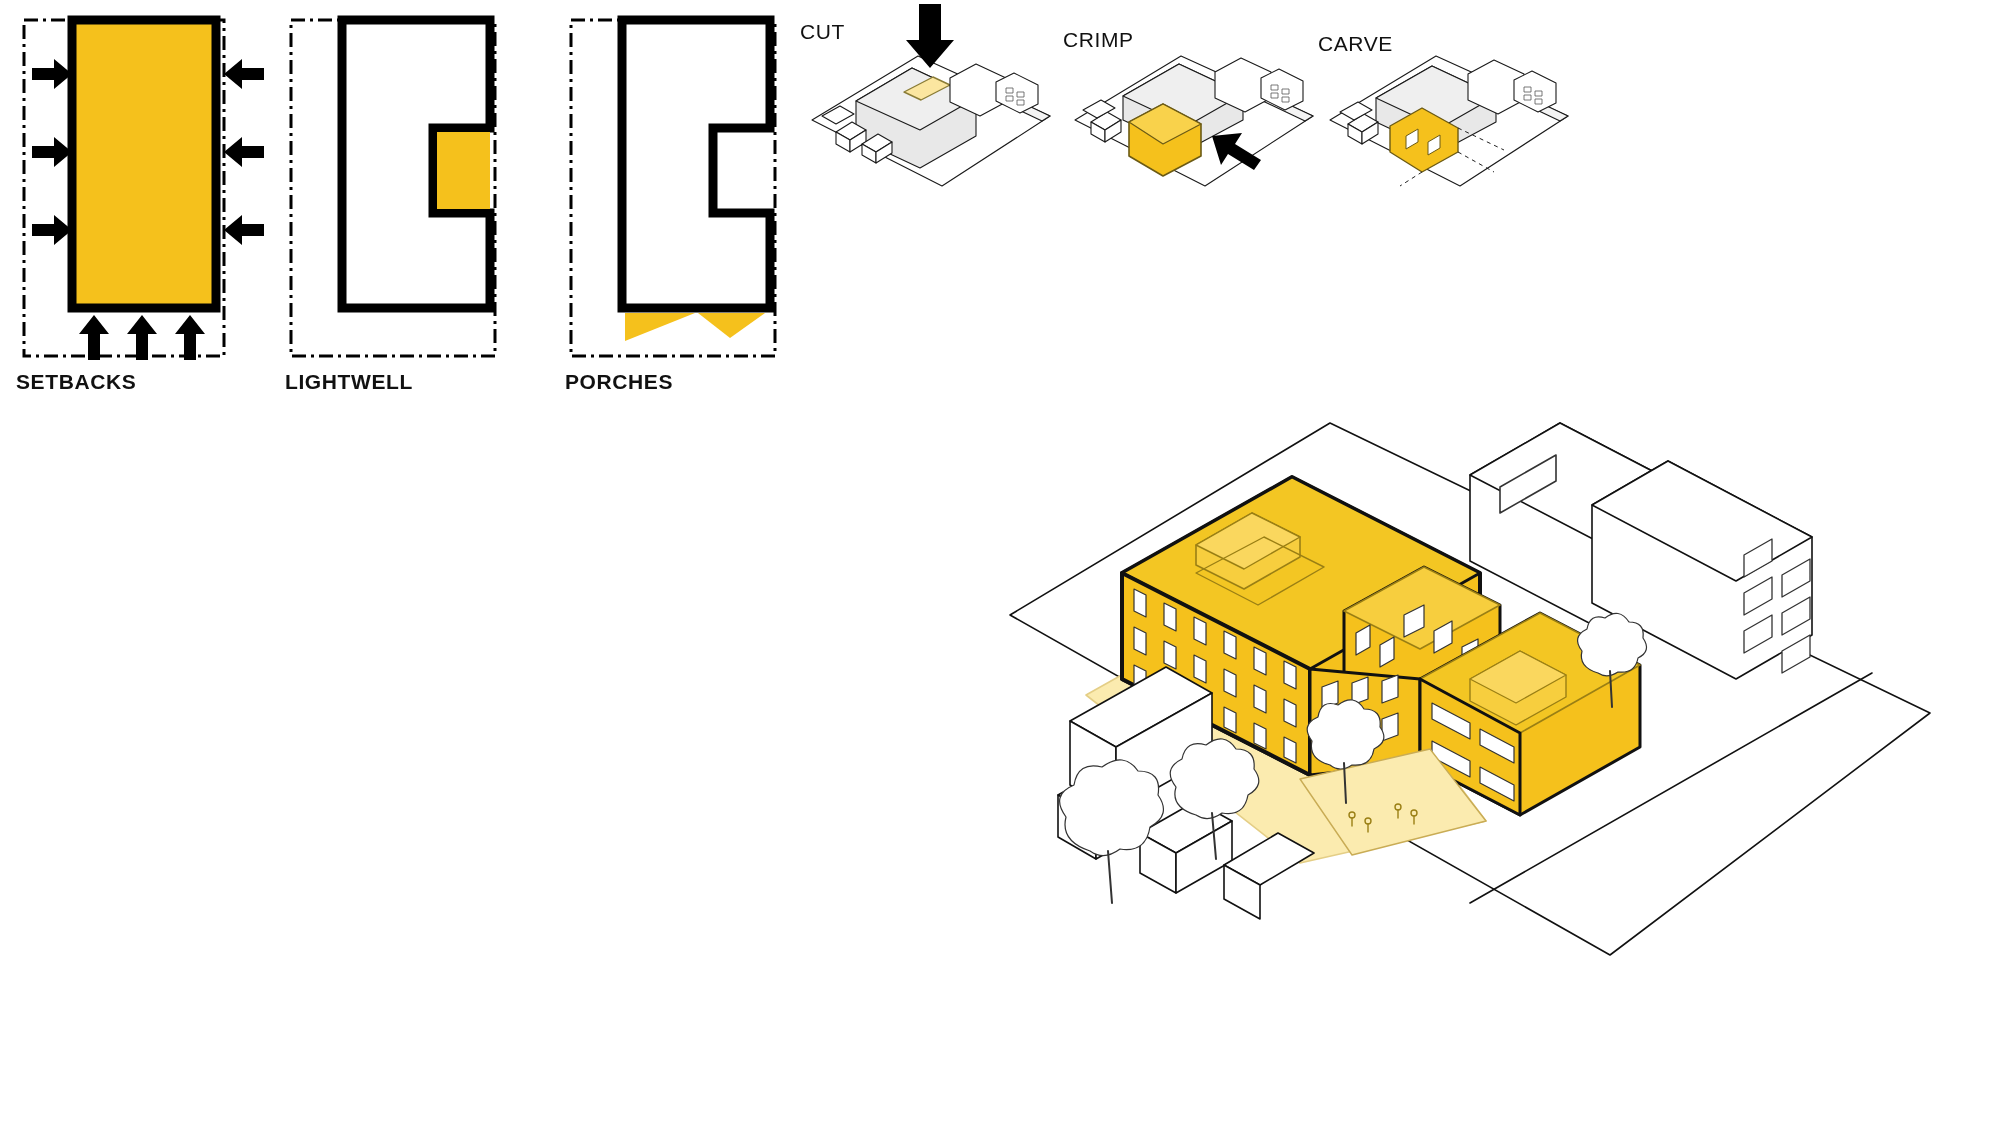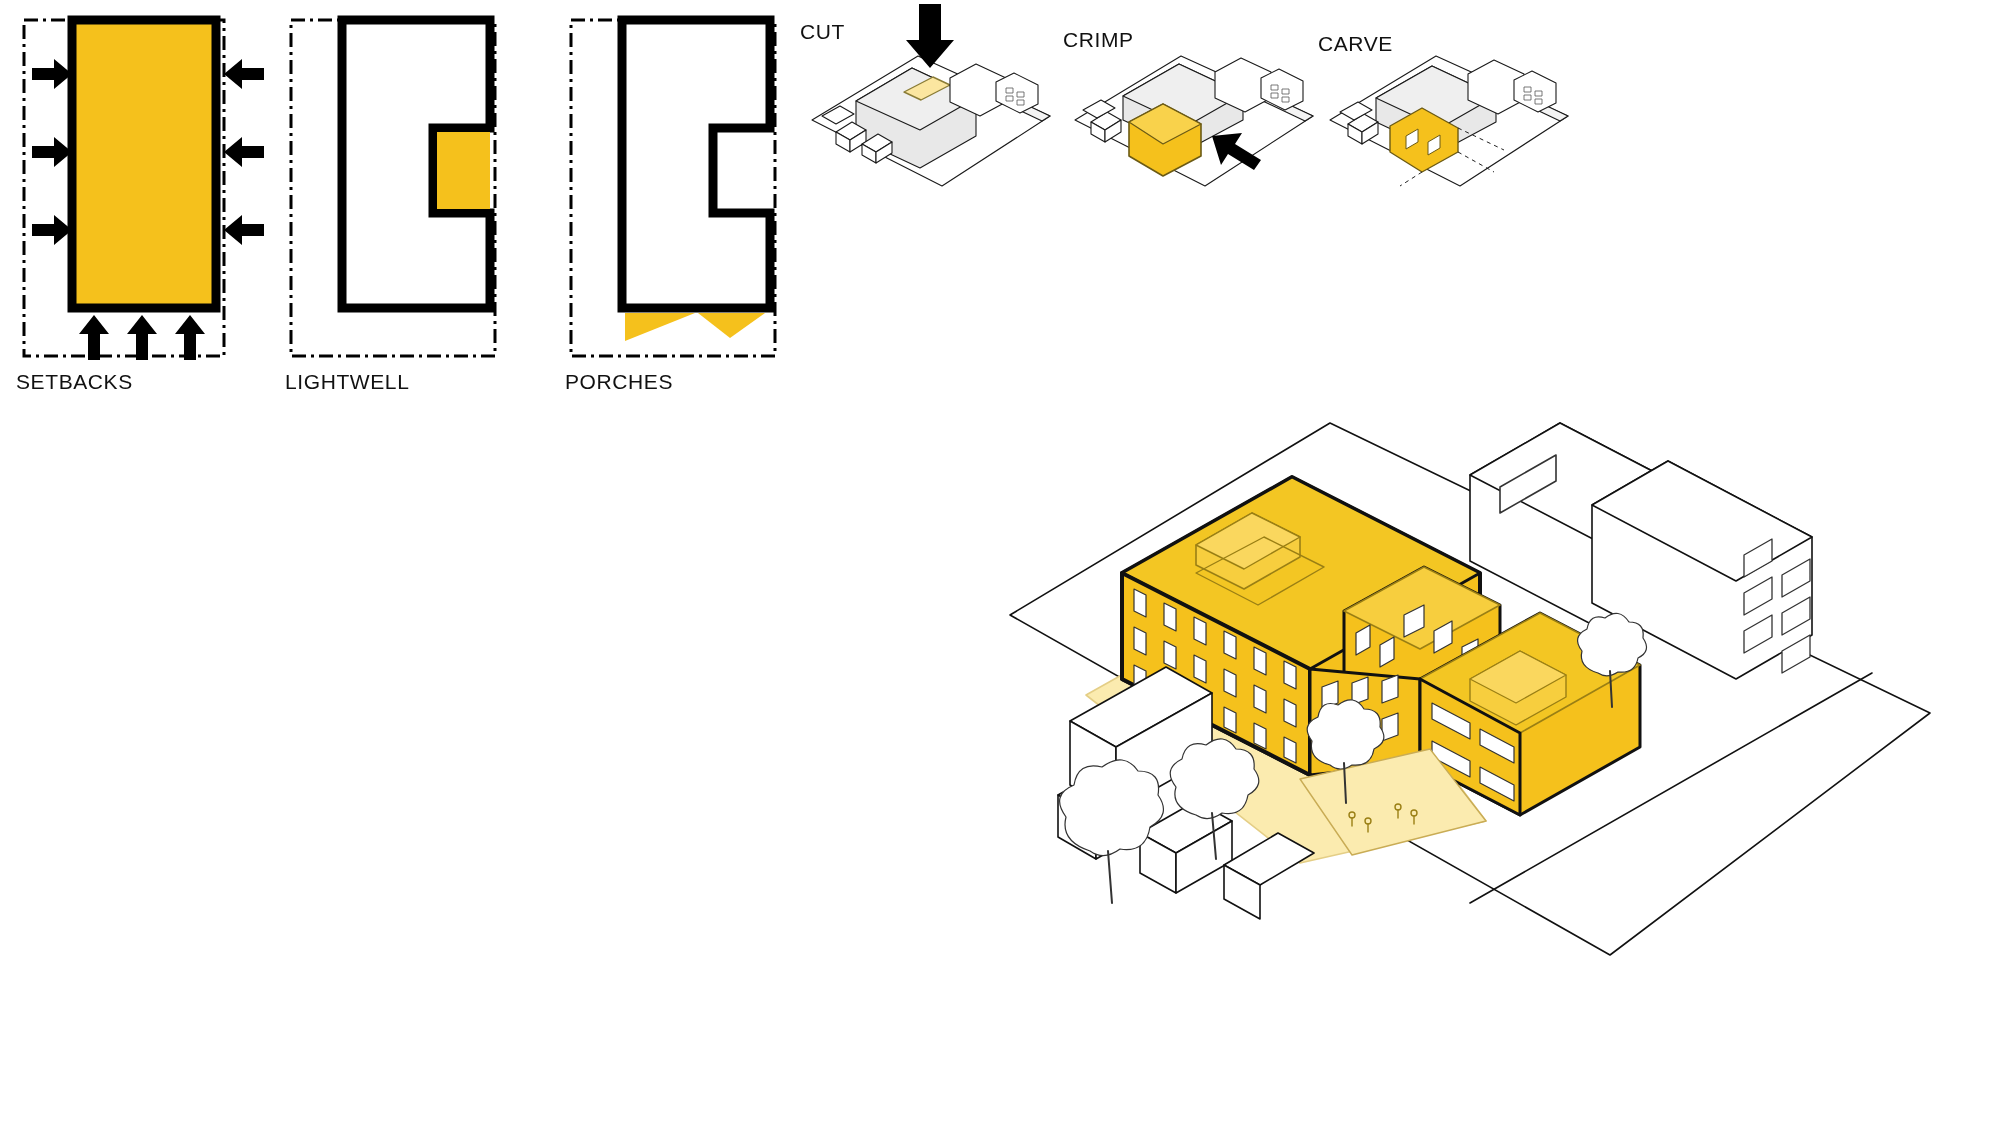--- a/index.html
+++ b/index.html
@@ -1,20 +1,20 @@
 <!DOCTYPE html>
 <html><head>
 <meta charset="utf-8">
 <style>
   html,body{margin:0;padding:0;background:#ffffff;}
   body{width:2000px;height:1126px;position:relative;overflow:hidden;
        font-family:"Liberation Sans",sans-serif;color:#111;}
   .stage{position:absolute;left:0;top:0;width:2000px;height:1126px;}
   .panel{position:absolute;}
-  .plabel{position:absolute;font-size:21px;font-weight:normal;letter-spacing:.6px;
+  .plabel{position:absolute;font-size:21px;font-weight:bold;letter-spacing:.6px;
           color:#111;white-space:nowrap;}
   .isolabel{position:absolute;font-size:21px;font-weight:normal;letter-spacing:.6px;
             color:#111;white-space:nowrap;}
   svg{display:block;overflow:visible;}
 </style>
 </head>
 <body>
 
 <div class="stage">
 

